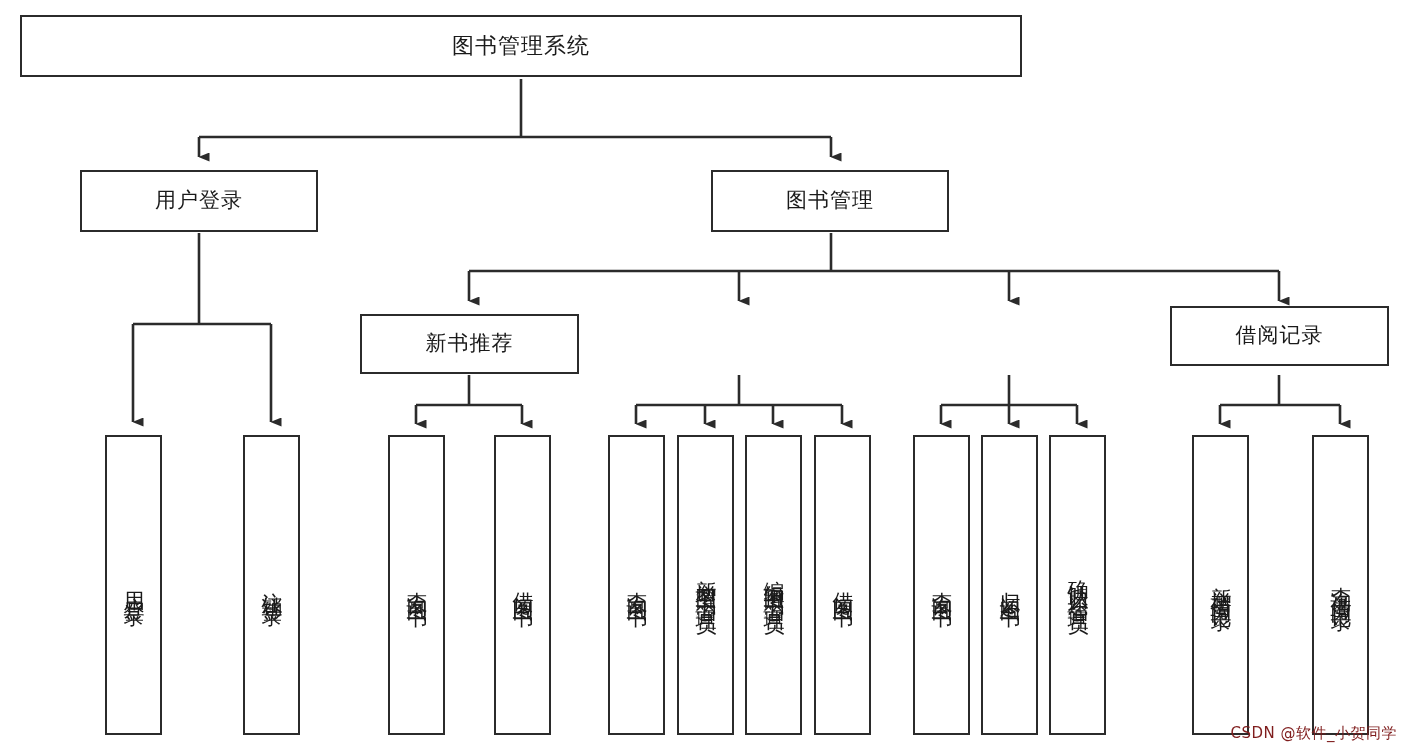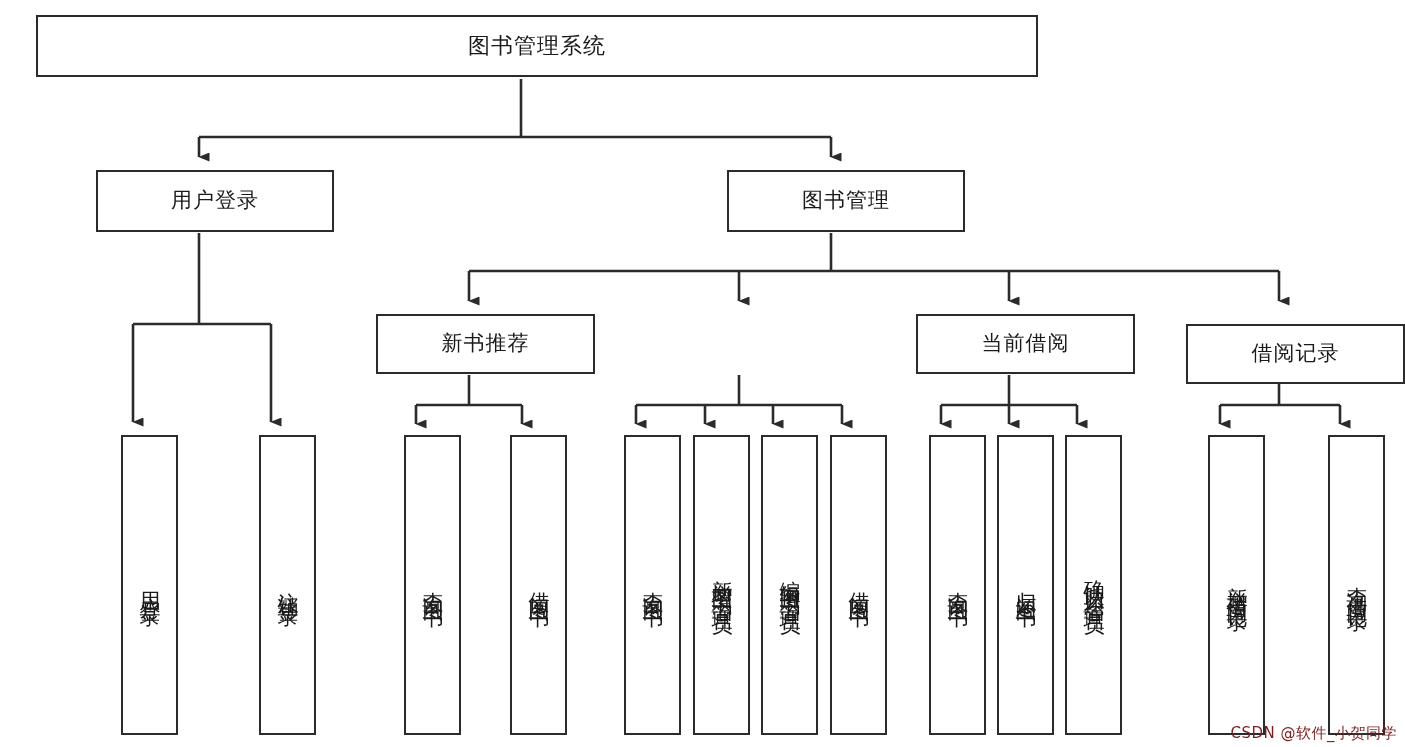--- a/index.html
+++ b/index.html
@@ -30,21 +30,20 @@
   }
   .node {
     position: absolute;
     box-sizing: border-box;
     background: #ffffff;
     border: 2px solid #2b2b2b;
     display: flex;
     align-items: center;
     justify-content: center;
     color: #1a1a1a;
-    margin-left: 16px;
   }
   .node-label {
     display: block;
     text-align: center;
     line-height: 1.32;
     color: #1a1a1a;
     white-space: pre-line;
   }
   
   .node.horiz .node-label {
@@ -146,25 +145,22 @@
 
   <div class="node horiz" style="left:711px; top:170px; width:238px; height:62px;">
     <span class="node-label">图书管理</span>
   </div>
 
   <div class="node horiz" style="left:360px; top:314px; width:219px; height:60px;">
     <span class="node-label">新书推荐</span>
   </div>
 
 
-  <div class="node horiz" style="left:900px; top:314px; width:219px; height:60px;">
-    <span class="node-label">当前借阅</span>
-  </div>
-
-  <div class="node horiz" style="left:1170px; top:324px; width:219px; height:60px;">
+
+  <div class="node horiz" style="left:1170px; top:306px; width:219px; height:60px;">
     <span class="node-label">借阅记录</span>
   </div>
 
   <div class="node vert" style="left:105px; top:435px; width:57px; height:300px;">
     <span class="node-label">用户登录</span>
   </div>
 
   <div class="node vert" style="left:243px; top:435px; width:57px; height:300px;">
     <span class="node-label">注销登录</span>
   </div>

